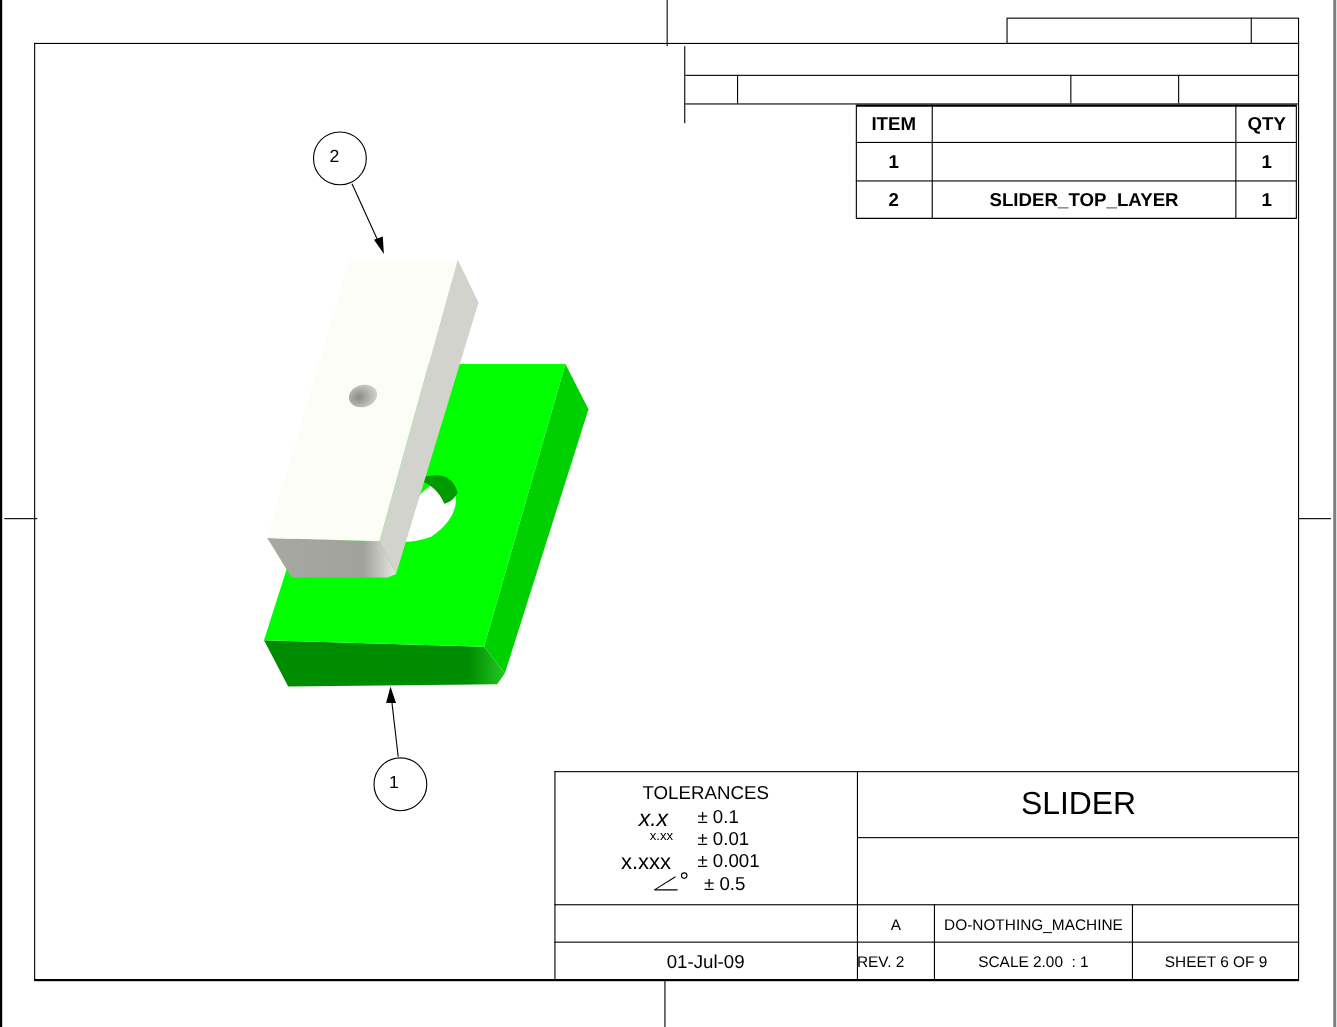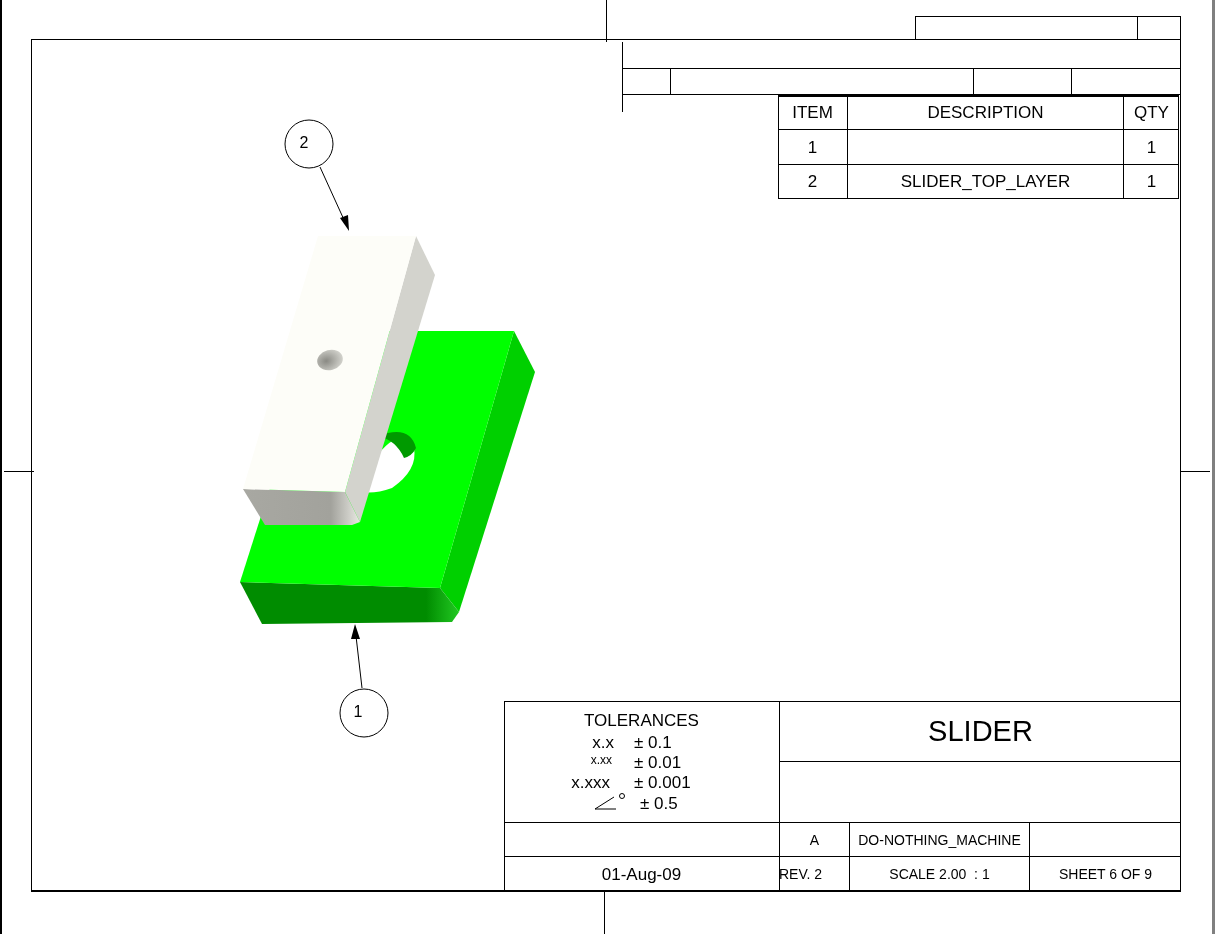--- a/index.html
+++ b/index.html
@@ -35,29 +35,28 @@
 <div class="box" style="left:915px;top:16px;width:266px;height:24px;"></div>
 <div class="ln" style="left:1137px;top:16px;width:1px;height:24px;"></div>
 
 <div class="ln" style="left:622px;top:42px;width:1px;height:70px;"></div>
 <div class="ln" style="left:623px;top:68px;width:557px;height:1px;"></div>
 <div class="ln" style="left:623px;top:94px;width:557px;height:1px;"></div>
 <div class="ln" style="left:670px;top:68px;width:1px;height:26px;"></div>
 <div class="ln" style="left:973px;top:68px;width:1px;height:26px;"></div>
 <div class="ln" style="left:1071px;top:68px;width:1px;height:26px;"></div>
 
-<div class="abs" style="left:778px;top:95px;width:401px;height:104px;">
+<div class="abs" style="left:778px;top:95px;width:401px;height:104px;font-weight:bold;">
   <div class="box" style="left:0;top:0;width:401px;height:104px;border-top-width:2px;"></div>
   <div class="ln" style="left:69px;top:0;width:1px;height:104px;"></div>
   <div class="ln" style="left:345px;top:0;width:1px;height:104px;"></div>
   <div class="ln" style="left:0;top:34px;width:401px;height:1px;"></div>
   <div class="ln" style="left:0;top:69px;width:401px;height:1px;"></div>
 
   <div class="cell-text" style="left:0;top:8px;width:69px;font-size:17px;">ITEM</div>
-  <div class="cell-text" style="left:70px;top:8px;width:275px;font-size:17px;">DESCRIPTION</div>
   <div class="cell-text" style="left:346px;top:8px;width:55px;font-size:17px;">QTY</div>
 
   <div class="cell-text" style="left:0;top:43px;width:69px;font-size:17px;">1</div>
   <div class="cell-text" style="left:346px;top:43px;width:55px;font-size:17px;">1</div>
 
   <div class="cell-text" style="left:0;top:77px;width:69px;font-size:17px;">2</div>
   <div class="cell-text" style="left:70px;top:77px;width:275px;font-size:17px;">SLIDER_TOP_LAYER</div>
   <div class="cell-text" style="left:346px;top:77px;width:55px;font-size:17px;">1</div>
 </div>
 
@@ -125,40 +124,40 @@
   <div class="ln" style="left:275px;top:0;width:1px;height:190px;"></div>
   <div class="ln" style="left:276px;top:60px;width:401px;height:1px;"></div>
   <div class="ln" style="left:0;top:121px;width:677px;height:1px;"></div>
   <div class="ln" style="left:0;top:155px;width:677px;height:1px;"></div>
   <div class="ln" style="left:345px;top:121px;width:1px;height:69px;"></div>
   <div class="ln" style="left:525px;top:121px;width:1px;height:69px;"></div>
 
   <div>
     <div class="cell-text" style="left:0;top:10px;width:275px;font-size:17px;">TOLERANCES</div>
 
-    <div class="abs" style="left:70px;top:32px;width:40px;text-align:right;font-size:17px;">x.x</div>
+    <div class="abs" style="left:70px;top:32px;width:40px;text-align:center;font-size:21px;font-style:italic;">x.x</div>
     <div class="abs" style="left:130px;top:32px;font-size:17px;">± 0.1</div>
 
     <div class="abs" style="left:60px;top:52px;width:48px;text-align:right;font-size:12px;">x.xx</div>
     <div class="abs" style="left:130px;top:52px;font-size:17px;">± 0.01</div>
 
-    <div class="abs" style="left:50px;top:72px;width:56px;text-align:right;font-size:17px;">x.xxx</div>
+    <div class="abs" style="left:50px;top:72px;width:56px;text-align:right;font-size:20px;">x.xxx</div>
     <div class="abs" style="left:130px;top:72px;font-size:17px;">± 0.001</div>
 
     <svg class="abs" width="40" height="20" style="left:88px;top:90px;">
       <line x1="3" y1="18" x2="22" y2="6" stroke="#000" stroke-width="1"></line>
       <line x1="3" y1="18" x2="24" y2="18" stroke="#000" stroke-width="1"></line>
       <circle cx="30" cy="5" r="2.5" fill="none" stroke="#000" stroke-width="1"></circle>
     </svg>
     <div class="abs" style="left:136px;top:93px;font-size:17px;">± 0.5</div>
   </div>
 
   <div class="cell-text" style="left:276px;top:14px;width:401px;font-size:29px;">SLIDER</div>
   <div class="cell-text" style="left:276px;top:75px;width:401px;font-size:17px;"></div>
 
   <div class="cell-text" style="left:276px;top:131px;width:69px;font-size:14px;">A</div>
   <div class="cell-text" style="left:346px;top:131px;width:179px;font-size:14px;">DO-NOTHING_MACHINE</div>
 
-  <div class="cell-text" style="left:0;top:164px;width:275px;font-size:17px;">01-Aug-09</div>
+  <div class="cell-text" style="left:0;top:164px;width:275px;font-size:17px;">01-Jul-09</div>
   <div class="abs" style="left:275px;top:165px;font-size:14px;white-space:nowrap;">REV. 2</div>
   <div class="cell-text" style="left:346px;top:165px;width:179px;font-size:14px;white-space:pre;">SCALE 2.00  : 1</div>
   <div class="cell-text" style="left:526px;top:165px;width:151px;font-size:14px;">SHEET 6 OF 9</div>
 </div>
 
 </body></html>

